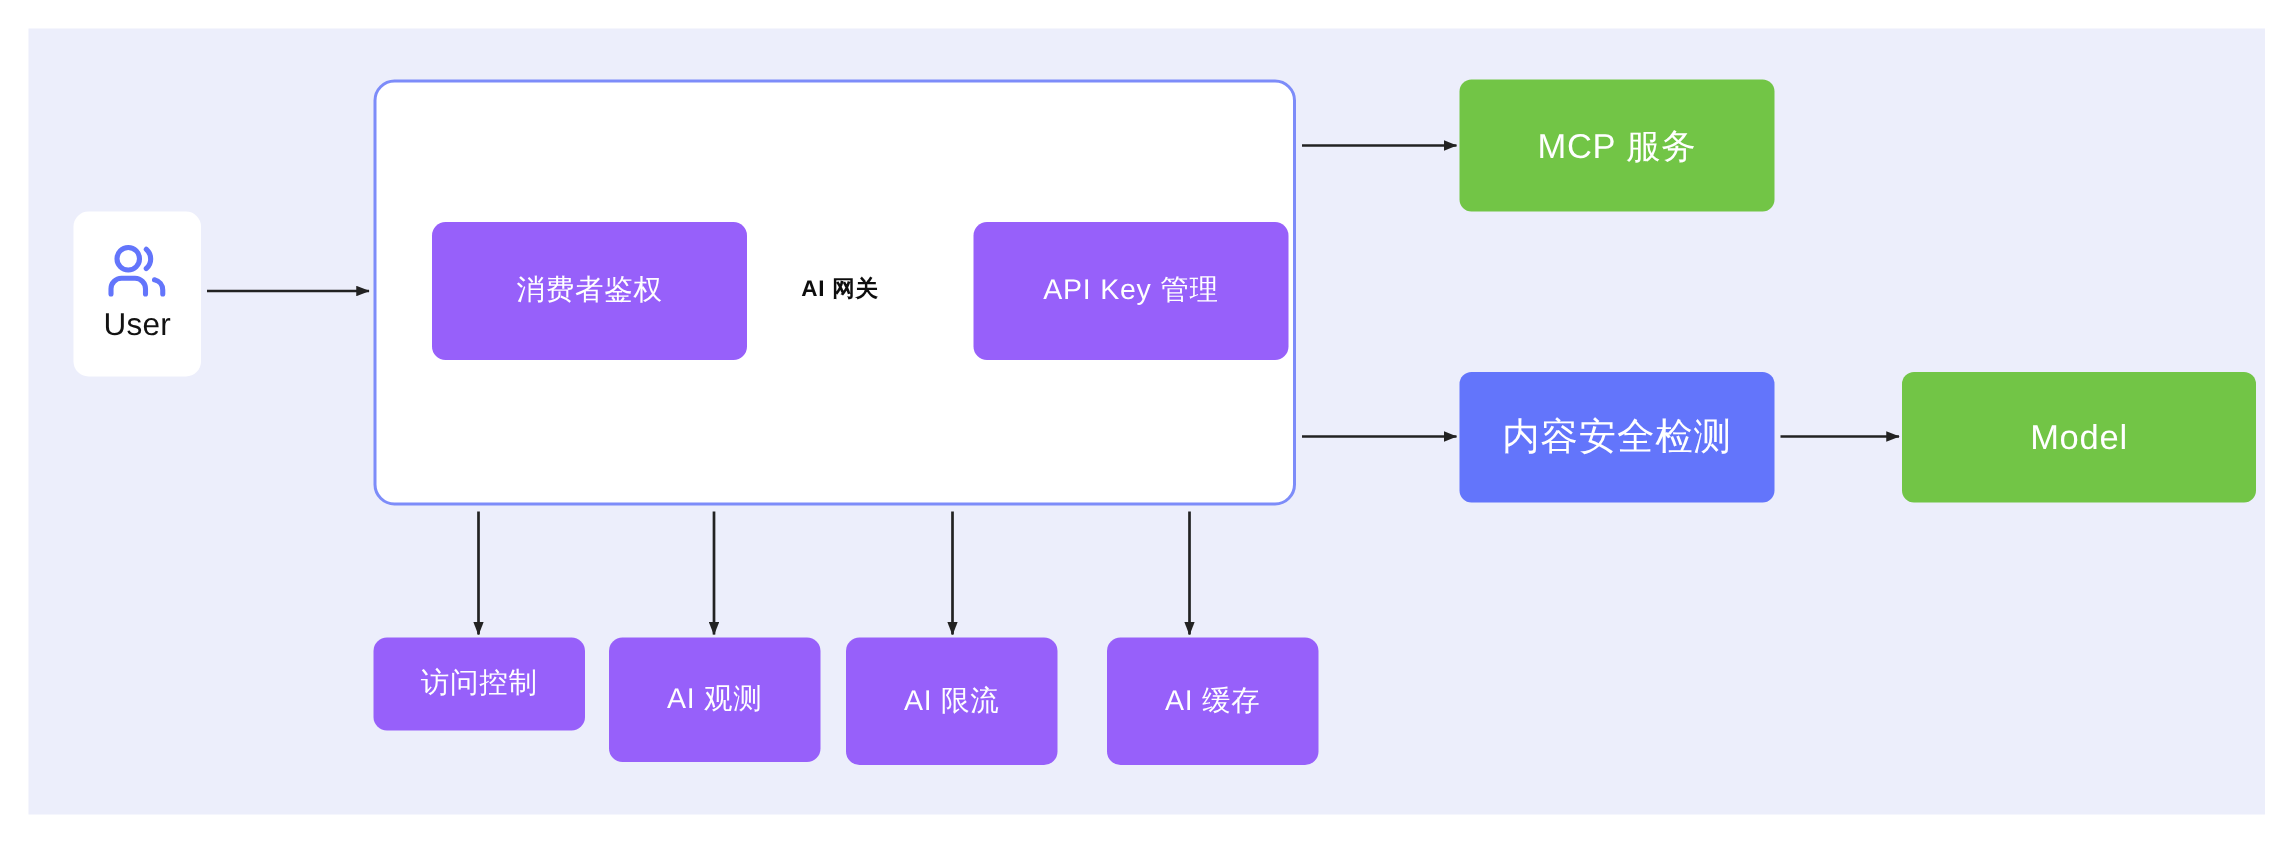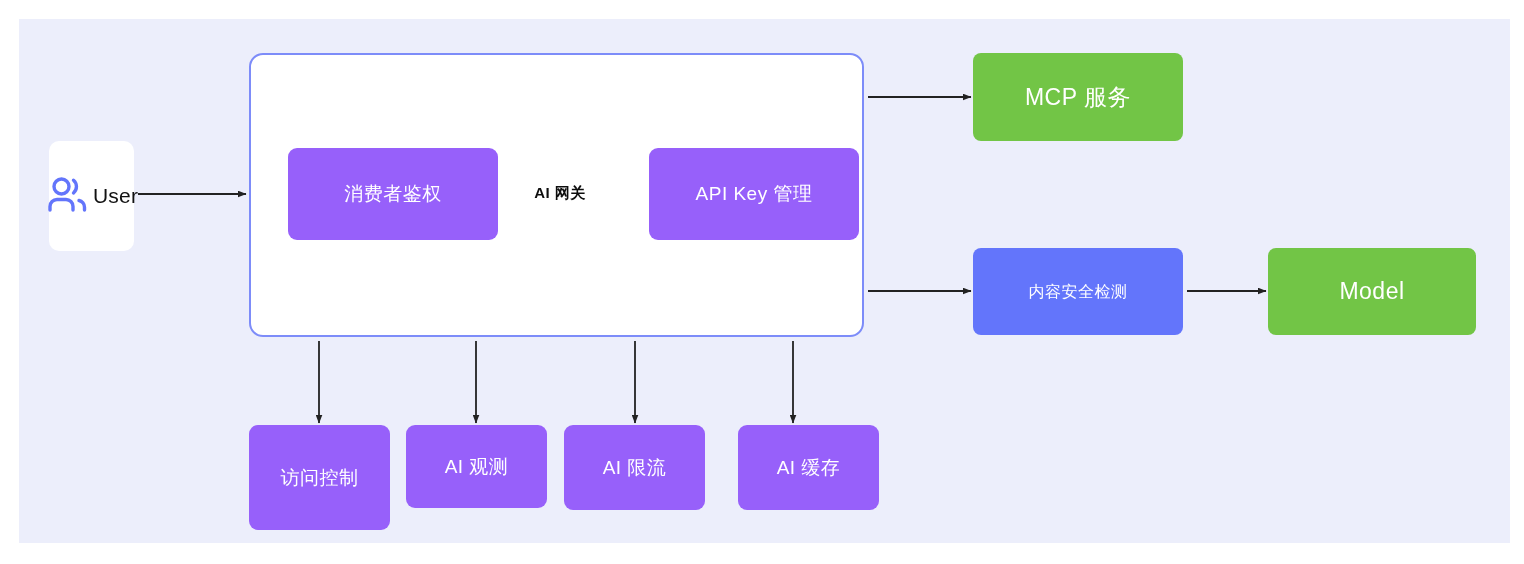--- a/index.html
+++ b/index.html
@@ -35,21 +35,21 @@
     line-height: 1.25;
   }
   
   .user-node {
     left: 49px;
     top: 141px;
     width: 85px;
     height: 110px;
     background: #ffffff;
     border-radius: 10px;
-    flex-direction: row;
+    flex-direction: column;
     gap: 2px;
   }
   .user-icon {
     width: 46px;
     height: 40px;
     display: block;
   }
   .user-label {
     font-size: 21px;
     color: #121212;
@@ -93,21 +93,21 @@
   .chip-api-key {
     left: 649px;
     top: 148px;
     width: 210px;
     height: 92px;
   }
   .chip-access-control {
     left: 249px;
     top: 425px;
     width: 141px;
-    height: 105px;
+    height: 62px;
   }
   .chip-ai-observe {
     left: 406px;
     top: 425px;
     width: 141px;
     height: 83px;
   }
   .chip-ai-ratelimit {
     left: 564px;
     top: 425px;
@@ -130,28 +130,28 @@
   }
   .node-mcp {
     left: 973px;
     top: 53px;
     width: 210px;
     height: 88px;
   }
   .node-model {
     left: 1268px;
     top: 248px;
-    width: 208px;
+    width: 236px;
     height: 87px;
   }
   .blue-node {
     background: #6375fb;
     border-radius: 8px;
     color: #ffffff;
-    font-size: 16px;
+    font-size: 25px;
     letter-spacing: 0.5px;
   }
   .node-content-safety {
     left: 973px;
     top: 248px;
     width: 210px;
     height: 87px;
   }
   .edges {
     position: absolute;

